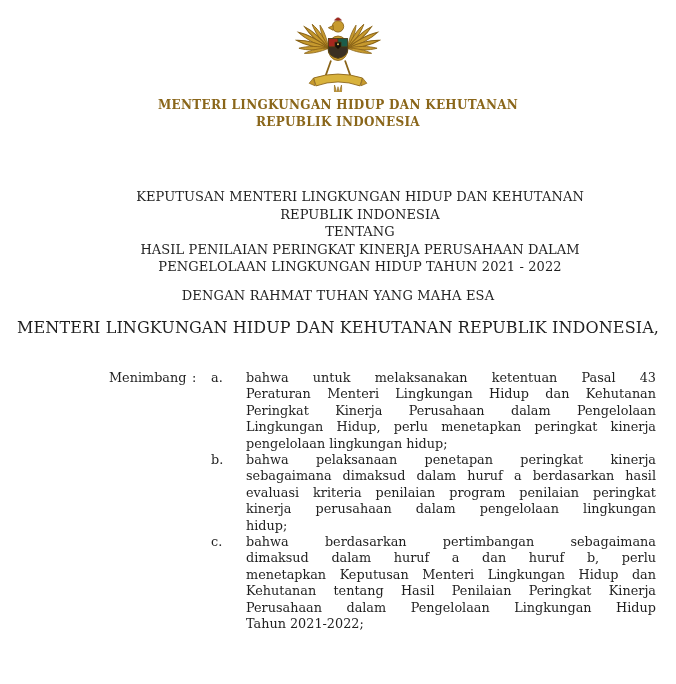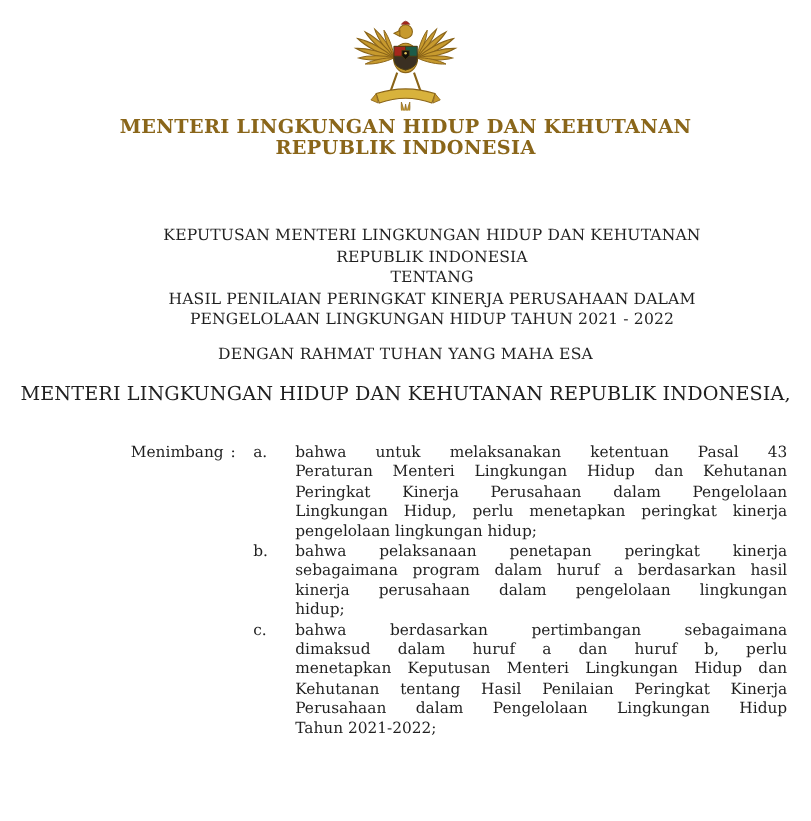--- a/index.html
+++ b/index.html
@@ -4,21 +4,21 @@
 <style>
   html,body{margin:0;padding:0;background:#e9e9e9;}
   .page{
     width:676px;height:684px;background:#ffffff;overflow:hidden;
     font-family:"DejaVu Serif","Liberation Serif",serif;
     color:#1f1f1f;position:relative;margin:0 auto;
   }
   
   .emblem-wrap{display:flex;justify-content:center;padding-top:8px;height:84px;}
   .ministry{
-    text-align:center;font-weight:bold;font-size:16px;line-height:17px;
+    text-align:center;font-weight:bold;font-size:12px;line-height:17px;
     color:#8a661a;letter-spacing:.3px;margin-top:5px;
   }
   
   .title-block{
     text-align:center;font-size:13px;line-height:17.6px;
     margin-top:57px;letter-spacing:.1px;
   }
   .title-line{white-space:pre-wrap;margin-left:44px;}
   .invocation{text-align:center;font-size:13px;margin-top:11px;line-height:17px;letter-spacing:.2px;}
   .authority{text-align:center;font-size:16px;margin-top:15px;line-height:17px;letter-spacing:.1px;}
@@ -131,21 +131,22 @@
           <div class="c-line">Peringkat Kinerja Perusahaan dalam Pengelolaan</div>
           <div class="c-line">Lingkungan Hidup, perlu menetapkan peringkat kinerja</div>
           <div class="c-line last">pengelolaan lingkungan hidup;</div>
         </div>
       </div>
 
       <div class="c-item">
         <div class="c-marker">b.</div>
         <div class="c-lines">
           <div class="c-line">bahwa pelaksanaan penetapan peringkat kinerja</div>
-          <div class="c-line">sebagaimana program dalam huruf a berdasarkan hasil</div>
+          <div class="c-line">sebagaimana dimaksud dalam huruf a berdasarkan hasil</div>
+          <div class="c-line">evaluasi kriteria penilaian program penilaian peringkat</div>
           <div class="c-line">kinerja perusahaan dalam pengelolaan lingkungan</div>
           <div class="c-line last">hidup;</div>
         </div>
       </div>
 
       <div class="c-item">
         <div class="c-marker">c.</div>
         <div class="c-lines">
           <div class="c-line">bahwa berdasarkan pertimbangan sebagaimana</div>
           <div class="c-line">dimaksud dalam huruf a dan huruf b,  perlu</div>

